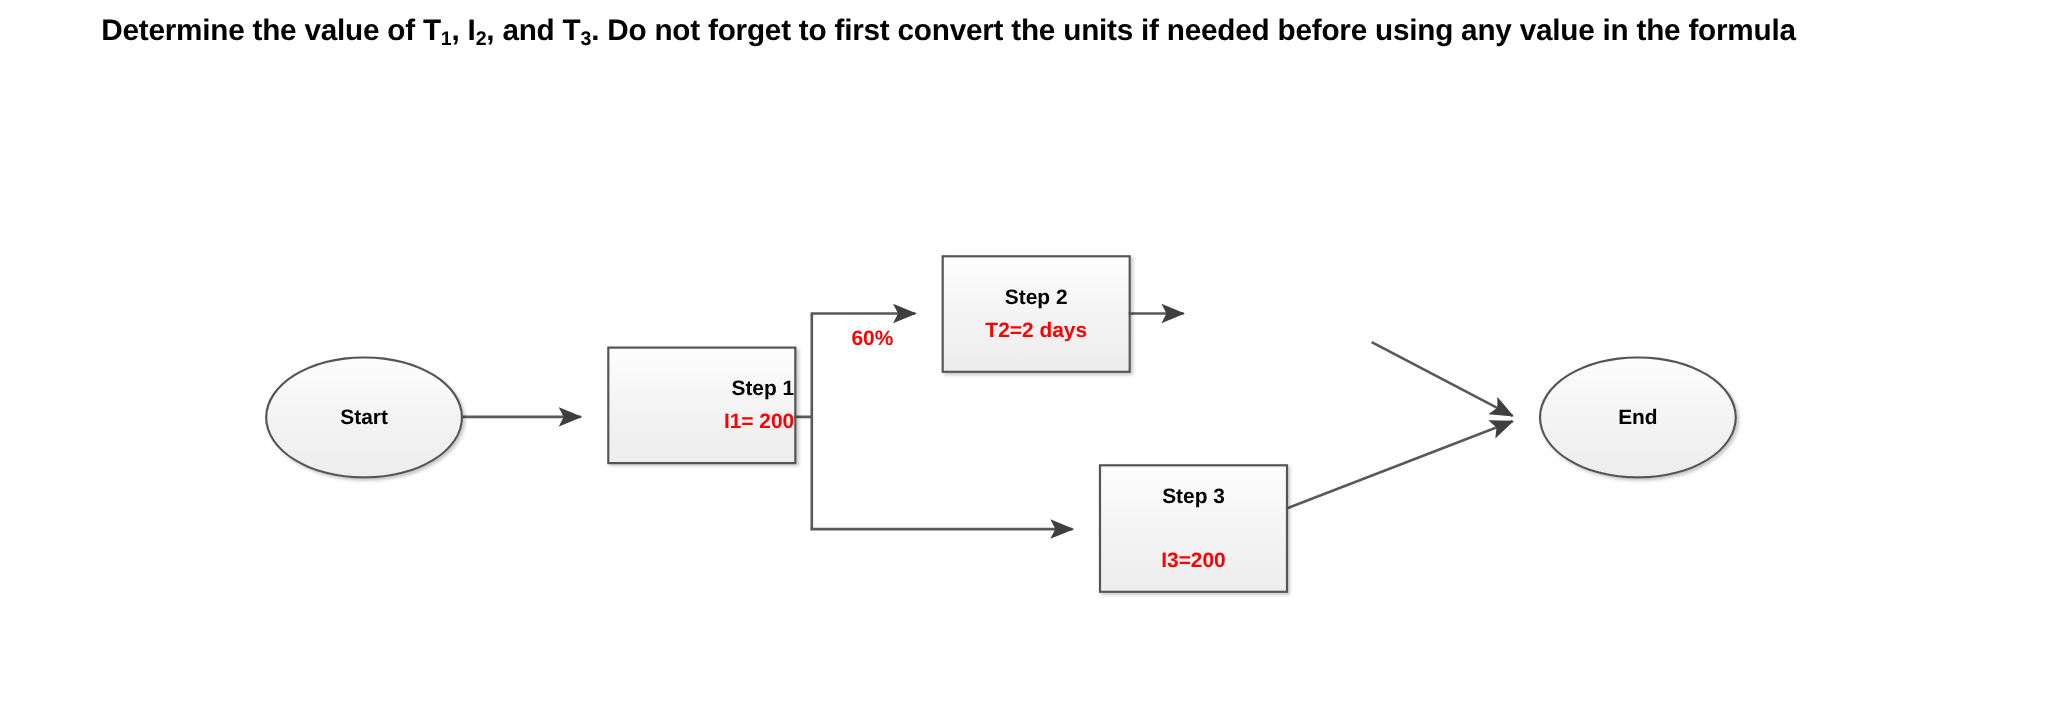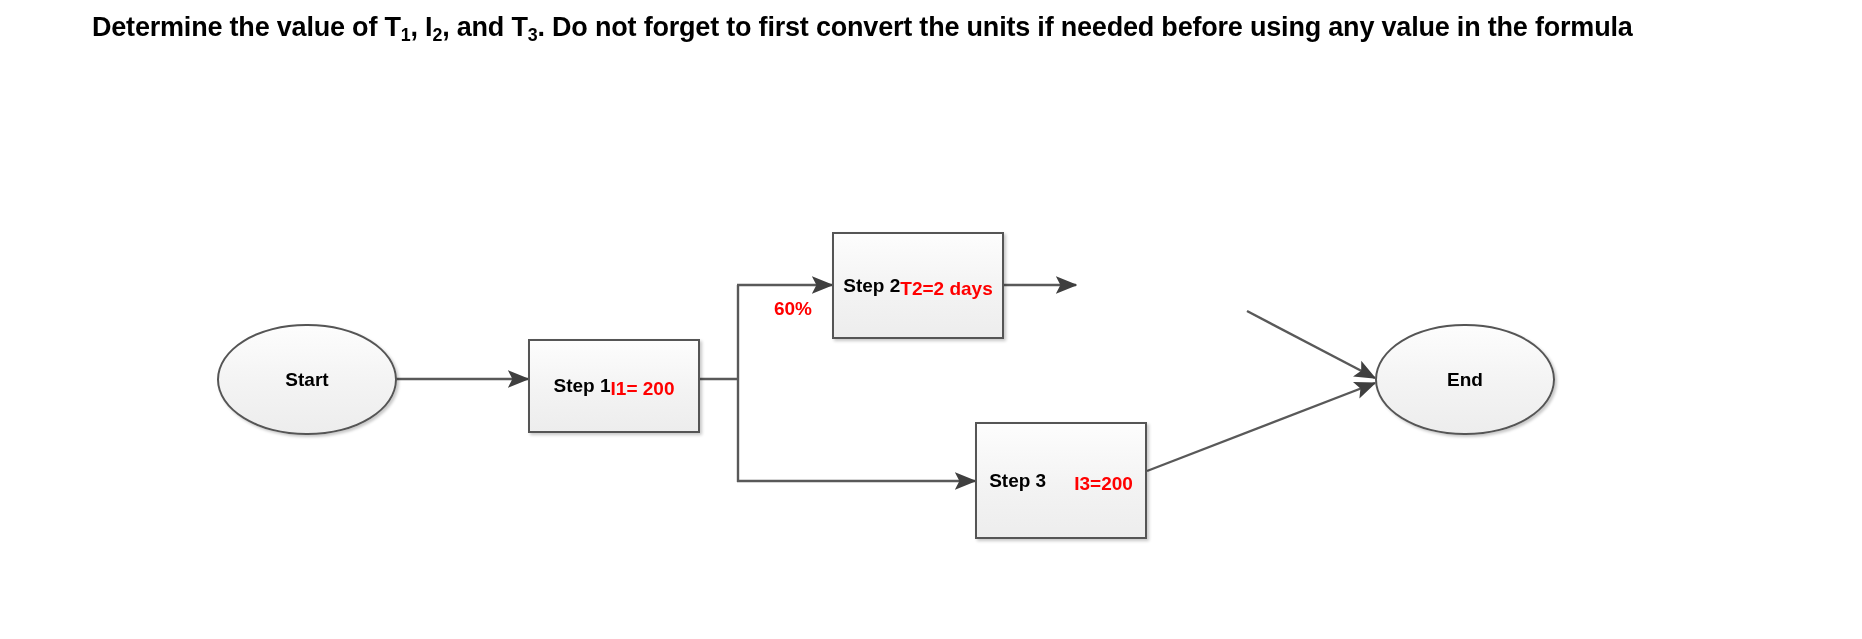--- a/index.html
+++ b/index.html
@@ -54,25 +54,27 @@
   #diagram-svg {
     position: absolute;
     left: 0;
     top: 0;
   }
 
   .node {
     position: absolute;
     box-sizing: border-box;
     display: flex;
+    flex-direction: column;
     align-items: center;
     justify-content: center;
     background: linear-gradient(180deg, #fdfdfd 0%, #f3f3f3 55%, #ededed 100%);
     border: 2px solid #555555;
     box-shadow: 2px 2px 3px rgba(0,0,0,0.22);
+    margin-left: 24px;
   }
 
   .node .node-title {
     font-size: 19px;
     font-weight: bold;
     color: #000000;
     line-height: 1.25;
     white-space: nowrap;
   }
   .node .node-metric {
@@ -129,21 +131,21 @@
     <line x1="1247" y1="96" x2="1375" y2="163" stroke="#595959" stroke-width="2.4" marker-end="url(#arrowhead)"></line>
 
     <line x1="1147" y1="256" x2="1375" y2="168" stroke="#595959" stroke-width="2.4" marker-end="url(#arrowhead)"></line>
   </svg>
 
   <div class="node terminator" style="left:217px; top:109px; width:180px; height:111px;">
     <div class="node-title">Start</div>
   </div>
 
 
-  <div class="node" style="left:528px; top:124px; width:172px; height:94px;">
+  <div class="node" style="left:528px; top:100px; width:172px; height:107px;align-items:flex-end;">
     <div class="node-title">Step 1</div>
     <div class="node-metric">I1= 200</div>
   </div>
 
   <div class="edge-label" style="left:758px; top:82px; width:70px; text-align:center;">60%</div>
 
   <div class="node" style="left:832px; top:17px; width:172px; height:107px;">
     <div class="node-title">Step 2</div>
     <div class="node-metric">T2=2 days</div>
   </div>

